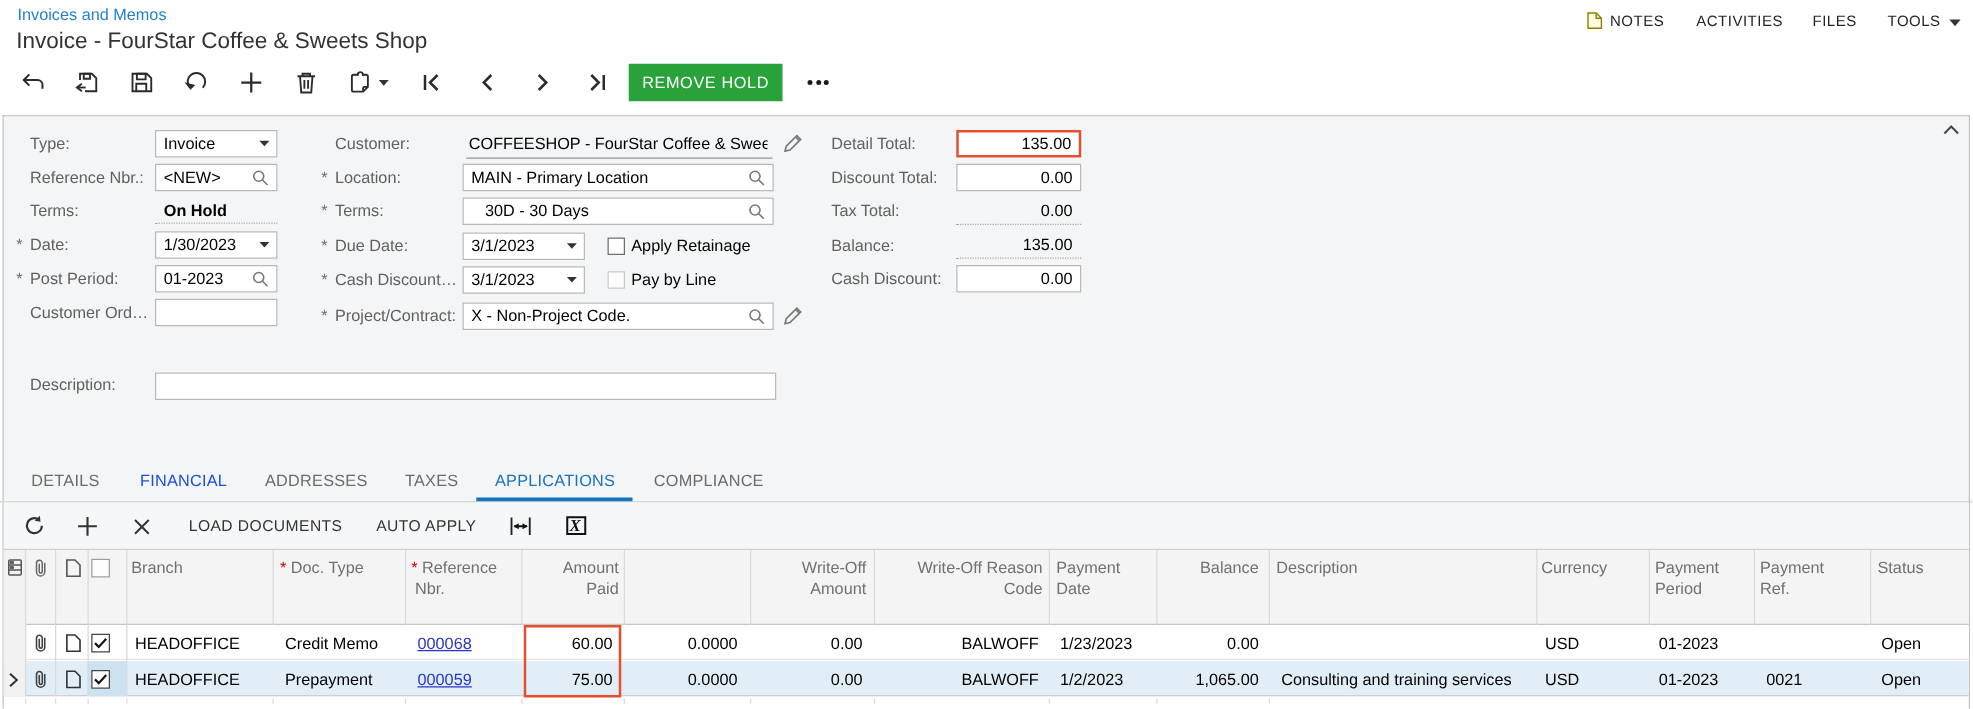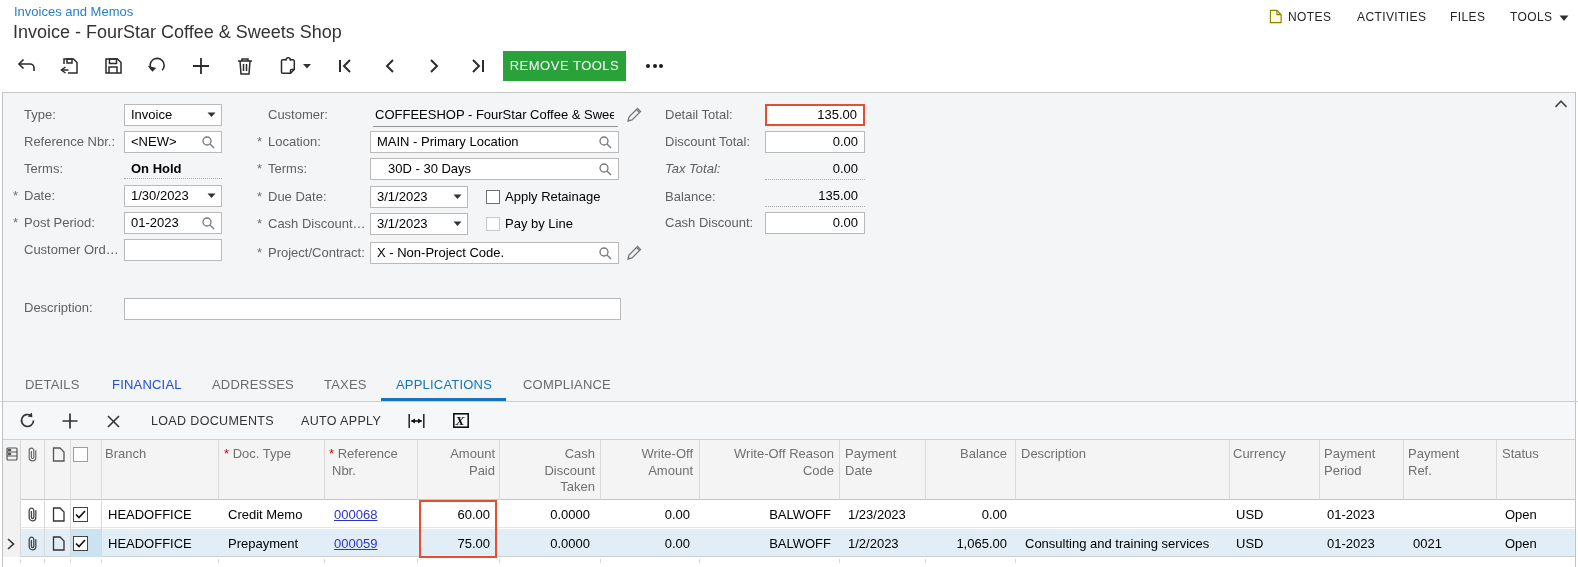--- a/index.html
+++ b/index.html
@@ -85,21 +85,21 @@
 <svg style="left:382px; top:57px;" width="16" height="18" viewBox="0 0 16 18" fill="none" stroke="#2c2c2c" stroke-width="2">
   <path d="M11 3 L5 9 L11 15"></path>
 </svg>
 <svg style="left:426px; top:57px;" width="16" height="18" viewBox="0 0 16 18" fill="none" stroke="#2c2c2c" stroke-width="2">
   <path d="M5 3 L11 9 L5 15"></path>
 </svg>
 <svg style="left:470px; top:57px;" width="16" height="18" viewBox="0 0 16 18" fill="none" stroke="#2c2c2c" stroke-width="2">
   <path d="M3 3 L9 9 L3 15"></path>
       <path d="M13 3 v12"></path>
 </svg>
-<div class="abs" style="left:503px; top:51px; width:123px; height:30px; background:#29a23a; color:#fff; font-size:13px; letter-spacing:0.5px; text-align:center; line-height:30px;">REMOVE TOOLS</div>
+<div class="abs" style="left:503px; top:51px; width:123px; height:30px; background:#29a23a; color:#fff; font-size:13px; letter-spacing:0.5px; text-align:center; line-height:30px;">REMOVE HOLD</div>
 <div class="abs" style="left:646px; top:64px; width:4px; height:4px; border-radius:50%; background:#1c1c1c;"></div>
 <div class="abs" style="left:652.5px; top:64px; width:4px; height:4px; border-radius:50%; background:#1c1c1c;"></div>
 <div class="abs" style="left:659px; top:64px; width:4px; height:4px; border-radius:50%; background:#1c1c1c;"></div>
 
 <div class="abs" style="left:3px; top:93px; width:1572px; height:309px; background:#f4f5f6;"></div>
 <div class="abs" style="left:2px; top:92px; width:1574px; height:1px; background:#c8c8c8;"></div>
 <div class="abs" style="left:2px; top:92px; width:1px; height:475px; background:#c2c2c2;"></div>
 <div class="abs" style="left:1575px; top:92px; width:1px; height:475px; background:#c2c2c2;"></div>
 <svg style="left:1554px; top:100px;" width="14" height="8" viewBox="0 0 14 8" fill="none" stroke="#4a4a4a" stroke-width="1.7">
       <path d="M1.5 6.8 L7 1.2 L12.5 6.8"></path>
@@ -183,21 +183,21 @@
       <circle cx="6" cy="6" r="4"></circle>
       <path d="M9 9 L13 13"></path>
     </svg>
 <svg style="left:627px; top:246px;" width="14" height="14" viewBox="0 0 14 14" fill="none" stroke="#777" stroke-width="1.3">
       <path d="M1 13 l1-4 8.5-8.5 3 3 L5 12 z"></path>
       <path d="M9.5 1.5 l3 3"></path>
     </svg>
 
 <div class="lbl" style="left:665px; top:104px;">Detail Total:</div>
 <div class="lbl" style="left:665px; top:131px;">Discount Total:</div>
-<div class="lbl" style="left:665px; top:158px;font-style:italic;">Tax Total:</div>
+<div class="lbl" style="left:665px; top:158px;">Tax Total:</div>
 <div class="lbl" style="left:665px; top:186px;">Balance:</div>
 <div class="lbl" style="left:665px; top:212px;">Cash Discount:</div>
 
 <div class="inp num" style="left:765px; top:104px; width:100px; border:2px solid #e4502e; line-height:18px;">135.00</div>
 <div class="inp num" style="left:765px; top:131px; width:100px;">0.00</div>
 <div class="rotext right" style="left:765px; top:158px; width:93px;">0.00</div>
 <div class="dotted" style="left:765px; top:179px; width:100px;"></div>
 <div class="rotext right" style="left:765px; top:185px; width:93px;">135.00</div>
 <div class="dotted" style="left:765px; top:206px; width:100px;"></div>
 <div class="inp num" style="left:765px; top:212px; width:100px;">0.00</div>
@@ -275,21 +275,20 @@
 </svg>
 <svg style="left:52px; top:447px;" width="13" height="15" viewBox="0 0 13 15" fill="none" stroke="#555" stroke-width="1.3">
   <path d="M1.5 1 h6.5 L12 5 v9 H1.5 z"></path>
 </svg>
 <div class="abs" style="left:73px; top:447px; width:15px; height:15px; background:#fdfdfd; border:1px solid #9e9e9e;"></div>
 
 <div class="hcell" style="left:105px; top:446px;">Branch</div>
 <div class="hcell" style="left:224px; top:446px;"><span style="color:#cc0000;">* </span>Doc. Type</div>
 <div class="hcell" style="left:329px; top:446px;"><span style="color:#cc0000;">* </span>Reference<br><span style="padding-left:3px;">Nbr.</span></div>
 <div class="hcell right" style="left:417px; top:446px; width:78px;">Amount<br>Paid</div>
-<div class="hcell right" style="left:499px; top:446px; width:96px;">Cash<br>Discount<br>Taken</div>
 <div class="hcell right" style="left:599px; top:446px; width:94px;">Write-Off<br>Amount</div>
 <div class="hcell right" style="left:699px; top:446px; width:135px;">Write-Off Reason<br>Code</div>
 <div class="hcell" style="left:845px; top:446px;">Payment<br>Date</div>
 <div class="hcell right" style="left:925px; top:446px; width:82px;">Balance</div>
 <div class="hcell" style="left:1021px; top:446px;">Description</div>
 <div class="hcell" style="left:1233px; top:446px;">Currency</div>
 <div class="hcell" style="left:1324px; top:446px;">Payment<br>Period</div>
 <div class="hcell" style="left:1408px; top:446px;">Payment<br>Ref.</div>
 <div class="hcell" style="left:1502px; top:446px;">Status</div>
 

